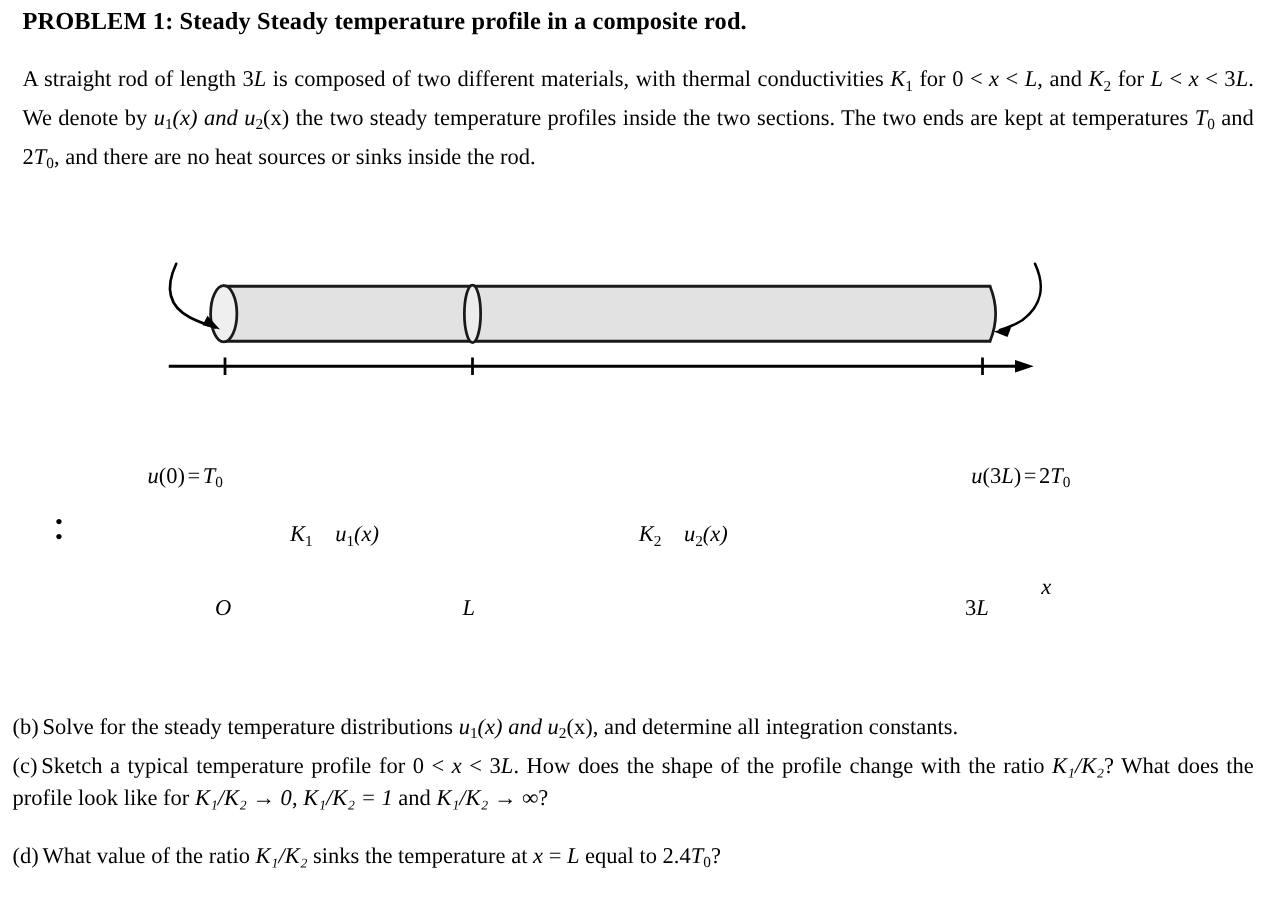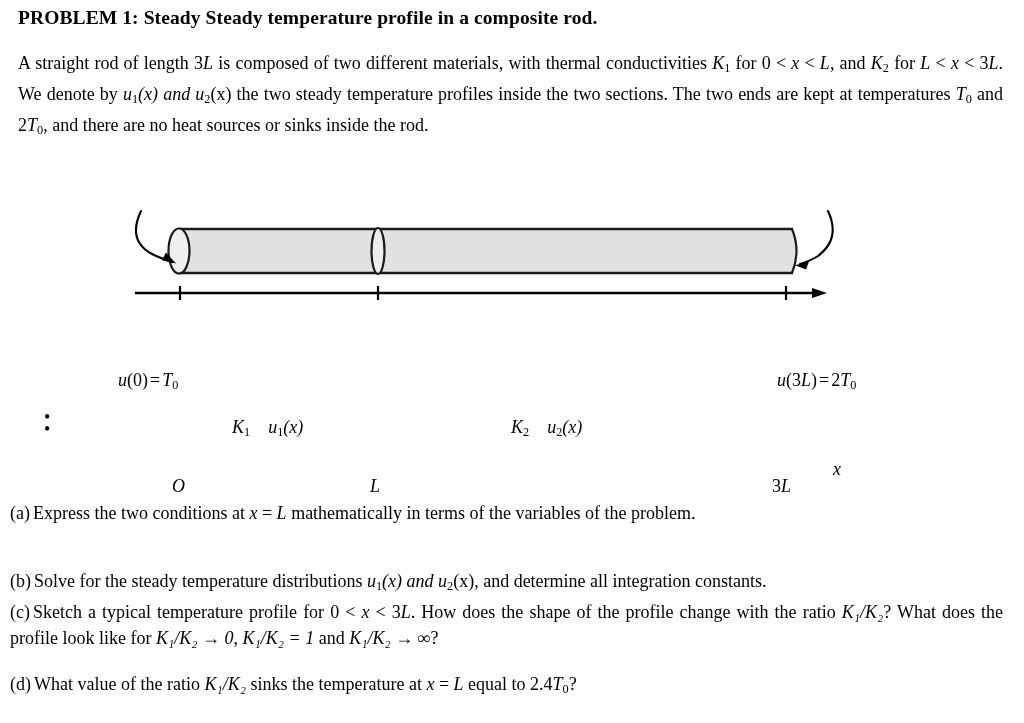--- a/index.html
+++ b/index.html
@@ -209,23 +209,20 @@
 
   <ul class="bullets">
     <li>
       <span class="bullet-dot">•</span>
     </li>
     <li>
       <span class="bullet-dot">•</span>
     </li>
   </ul>
 
-  <div class="part part-a">
-    <span class="lbl">(a)</span><span>Express the two conditions at </span><span class="m">x</span><span> = </span><span class="m">L</span><span> mathematically in terms of the variables of the problem.</span>
-  </div>
 
   <div class="part part-b">
     <span class="lbl">(b)</span><span>Solve for the steady temperature distributions </span><span class="nb"><span class="m">u</span><span class="sub">1</span><span class="m">(x) and </span></span><span class="nb"><span class="m">u</span><span class="sub">2</span></span><span>(x), and determine all integration constants.</span>
   </div>
 
   <div class="part part-c">
     <span class="lbl">(c)</span><span>Sketch a typical temperature profile for 0 &lt; </span><span class="m">x</span><span> &lt; 3</span><span class="m">L</span><span>. How does the shape of the profile change with the ratio </span><span class="m nb">K₁/K₂</span><span>? What does the profile look like for </span><span class="m nb">K₁/K₂ → 0</span><span>, </span><span class="m nb">K₁/K₂ = 1</span><span> and </span><span class="m nb">K₁/K₂ → ∞</span><span>?</span>
   </div>
 
   <div class="part part-d">

